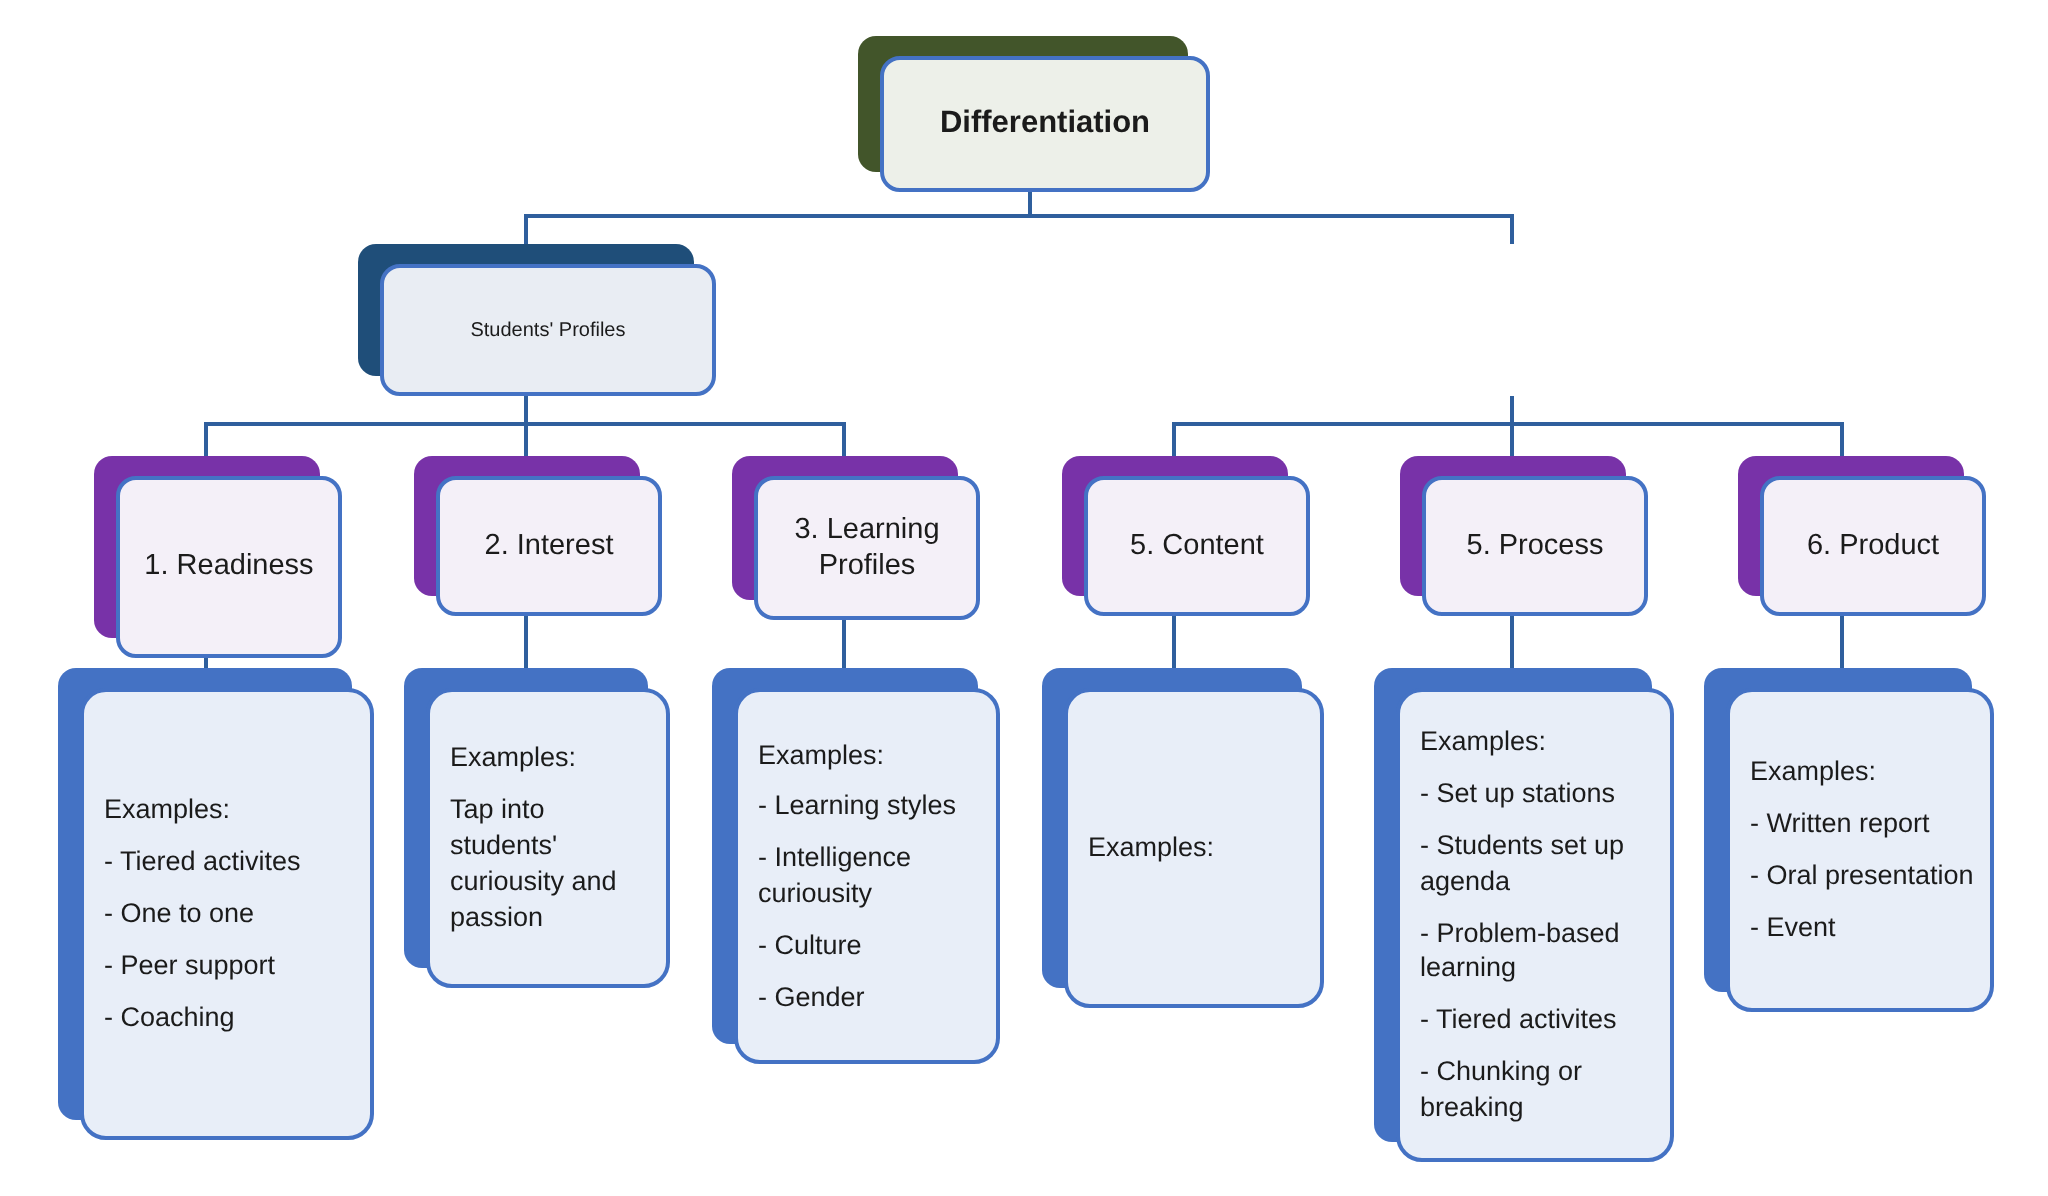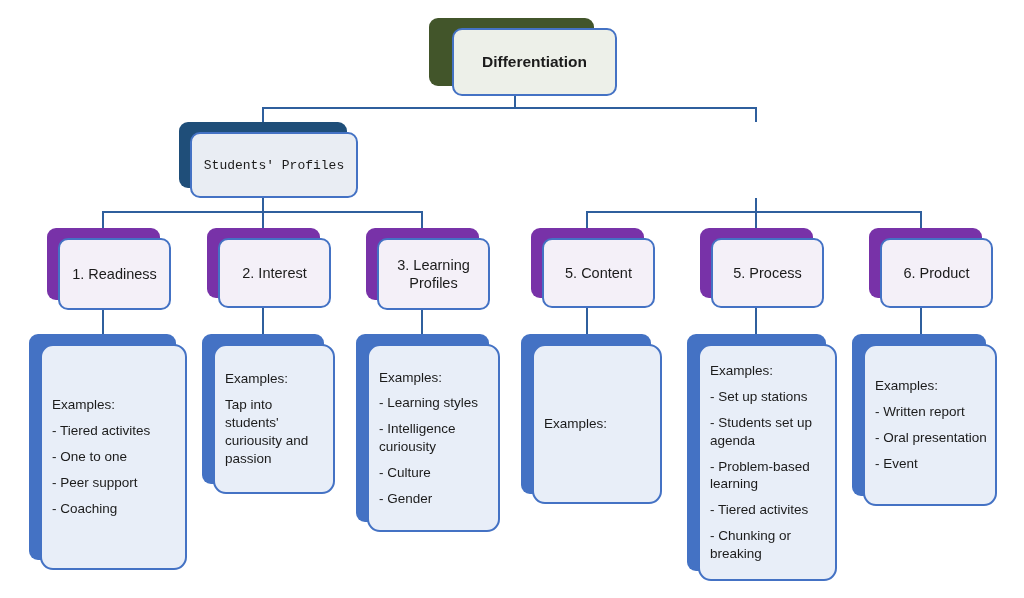--- a/index.html
+++ b/index.html
@@ -45,22 +45,22 @@
     align-items: center;
     justify-content: center;
     text-align: center;
   }
 
   .c-root  { --sh: var(--root-shadow, #42552a);     --fill: #edf0e9; }
   .c-l1    { --sh: var(--level1-shadow, #1f4e79);   --fill: #e9edf3; }
   .c-cat   { --sh: var(--category-shadow, #7832a8); --fill: #f4f0f8; }
   .c-ex    { --sh: var(--examples-shadow, #4472c4); --fill: #e8eef8; }
 
-  .c-root .front { font-weight: bold; font-size: 15.5px; margin-left: 12px; }
-  .c-l1 .front   { font-size: 13px; font-family: Liberation Mono, monospace; }
+  .c-root .front { font-weight: bold; font-size: 15.5px; }
+  .c-l1 .front   { font-size: 10px; }
   .c-cat .front  { font-size: 14.5px; line-height: 1.25; padding: 2px 6px; }
 
   .c-ex .front {
     border-radius: 13px;
     flex-direction: column;
     align-items: flex-start;
     justify-content: center;
     text-align: left;
     padding: 8px 7px 8px 10px;
     font-size: 13.5px;
@@ -100,21 +100,21 @@
   <div class="line v" style="left:920px;top:308px;height:26px"></div>
 
   <div class="node c-root" style="left:440px;top:28px;width:165px;height:68px">
     <div class="front">Differentiation</div>
   </div>
 
   <div class="node c-l1" style="left:190px;top:132px;width:168px;height:66px">
     <div class="front">Students' Profiles</div>
   </div>
 
-  <div class="node c-cat" style="left:58px;top:238px;width:113px;height:72px">
+  <div class="node c-cat" style="left:58px;top:238px;width:113px;height:91px">
     <div class="front">1. Readiness</div>
   </div>
   <div class="node c-cat" style="left:218px;top:238px;width:113px;height:70px">
     <div class="front">2. Interest</div>
   </div>
   <div class="node c-cat" style="left:377px;top:238px;width:113px;height:72px">
     <div class="front">3. Learning Profiles</div>
   </div>
   <div class="node c-cat" style="left:542px;top:238px;width:113px;height:70px">
     <div class="front">5. Content</div>

